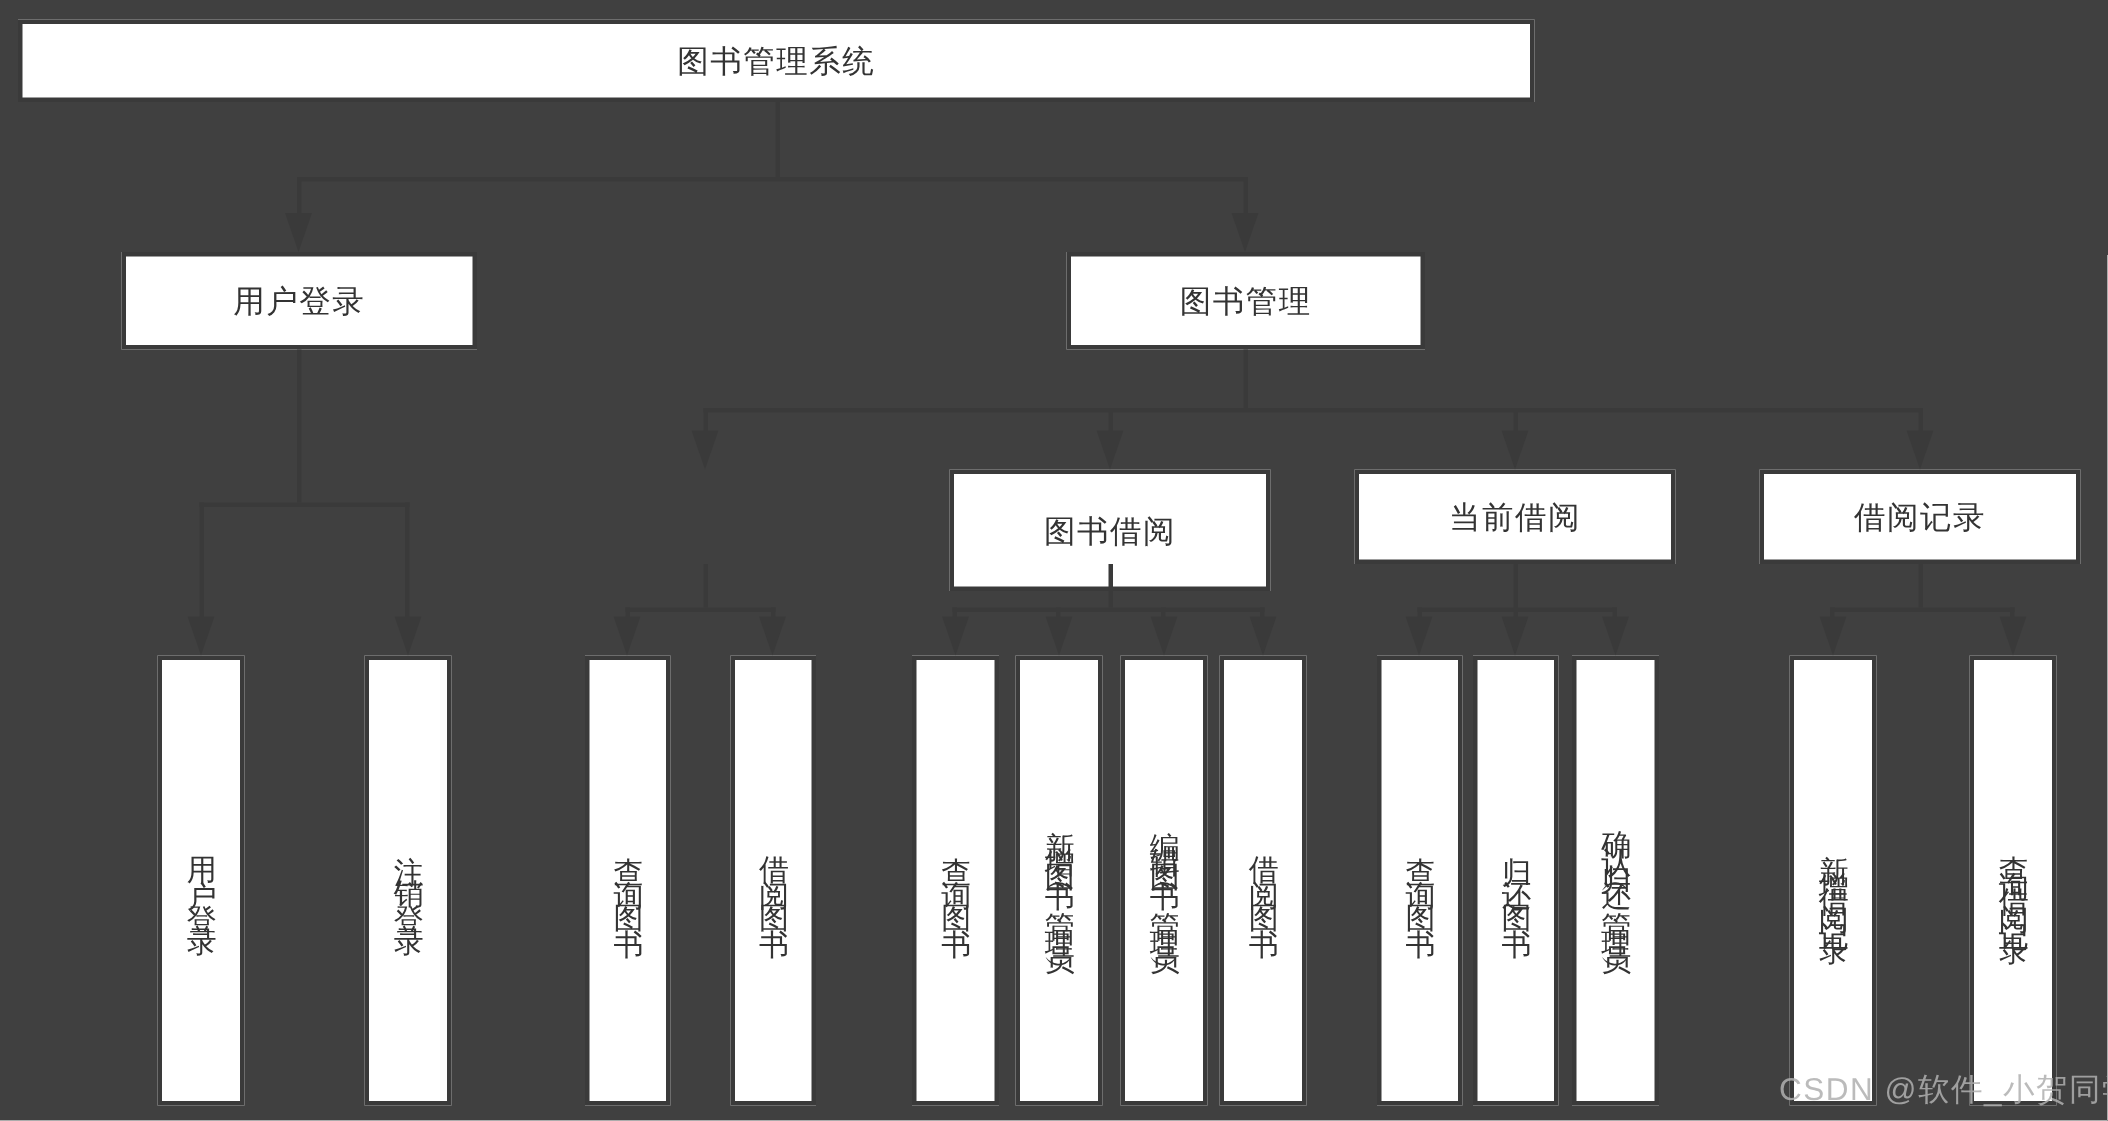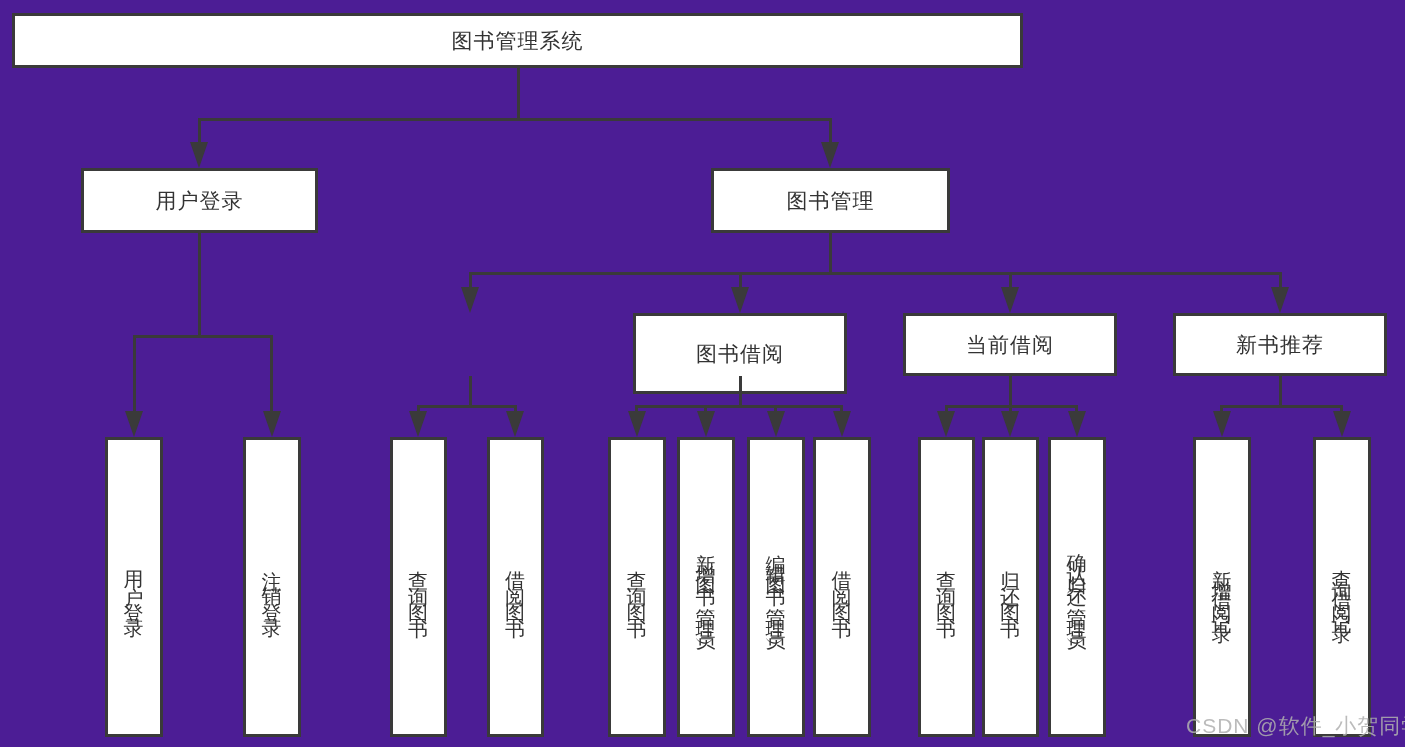--- a/index.html
+++ b/index.html
@@ -1,17 +1,17 @@
 <!DOCTYPE html>
 <html><head>
 <meta charset="utf-8">
 <style>
   html,body{margin:0;padding:0;background:#ffffff;}
   #stage{
-    position:relative;width:1405px;height:747px;background:#4c1d95;overflow:hidden;
+    position:relative;width:1405px;height:747px;background:#404040;overflow:hidden;
     font-family:"Liberation Sans","DejaVu Sans",sans-serif;
   }
   .node{
     position:absolute;box-sizing:border-box;background:#ffffff;
     border:3px solid #3a3a3a;display:flex;align-items:center;justify-content:center;
   }
   .node .lbl{
     font-size:21px;color:#333333;letter-spacing:1px;white-space:nowrap;
   }
   .leaf .vlbl{
@@ -46,21 +46,21 @@
     <span class="lbl">图书管理</span>
   </div>
 
   <div class="node" style="left:633px;top:313px;width:214px;height:81px">
     <span class="lbl">图书借阅</span>
   </div>
   <div class="node" style="left:903px;top:313px;width:214px;height:63px">
     <span class="lbl">当前借阅</span>
   </div>
   <div class="node" style="left:1173px;top:313px;width:214px;height:63px">
-    <span class="lbl">新书推荐</span>
+    <span class="lbl">借阅记录</span>
   </div>
 
   <div class="node leaf" style="left:105px;top:437px;width:58px;height:300px">
     <span class="vlbl">用户登录</span>
   </div>
   <div class="node leaf" style="left:243px;top:437px;width:58px;height:300px">
     <span class="vlbl">注销登录</span>
   </div>
 
   <div class="node leaf" style="left:390px;top:437px;width:57px;height:300px">

